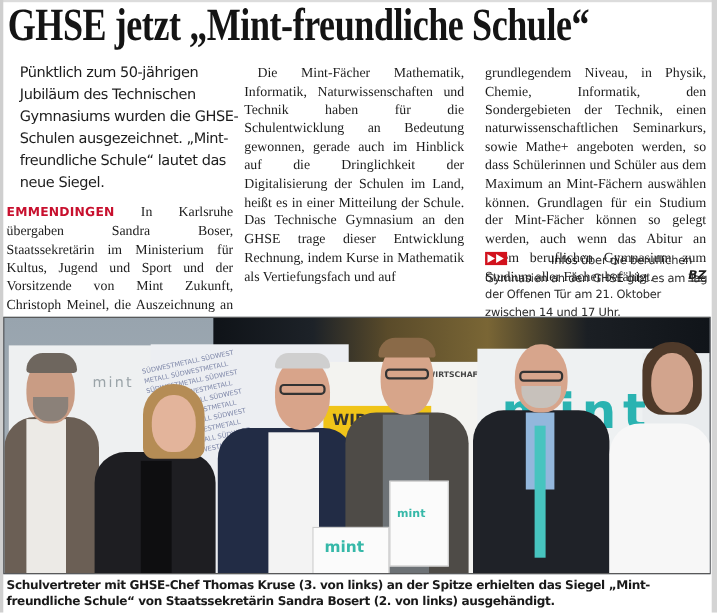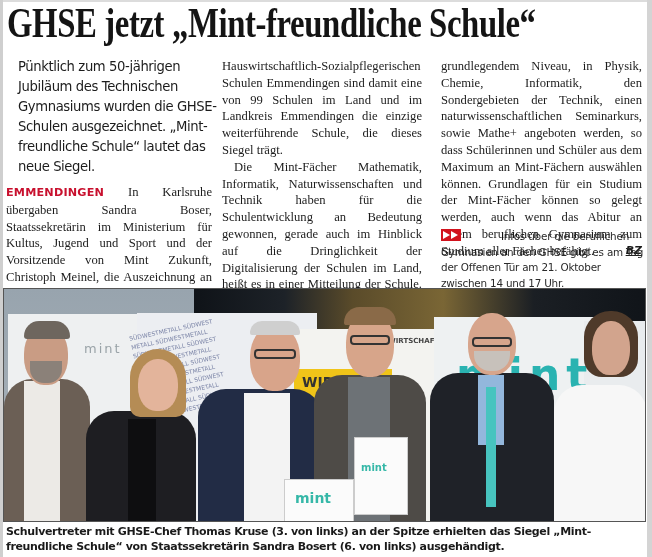--- a/index.html
+++ b/index.html
@@ -95,21 +95,20 @@
 
 <h1 class="headline">GHSE jetzt „Mint-freundliche Schule“</h1>
 
 <div class="lead">Pünktlich zum 50-jährigen Jubiläum des Technischen Gymnasiums wurden die GHSE-Schulen ausgezeichnet. „Mint-freundliche Schule“ lautet das neue Siegel.</div>
 
 <div class="col col1">
   <p><span class="dateline">EMMENDINGEN</span> <span>In Karlsruhe übergaben Sandra Boser, Staatssekretärin im Ministerium für Kultus, Jugend und Sport und der Vorsitzende von Mint Zukunft, Christoph Meinel, die Auszeichnung an Schulvertreter. Die Gewerblichen und</span></p>
 </div>
 
 <div class="col col2">
-  <p>Hauswirtschaftlich-Sozialpflegerischen Schulen Emmendingen sind damit eine von 99 Schulen im Land und im Landkreis Emmendingen die einzige weiterführende Schule, die dieses Siegel trägt.</p>
   <p class="indent">Die Mint-Fächer Mathematik, Informatik, Naturwissenschaften und Technik haben für die Schulentwicklung an Bedeutung gewonnen, gerade auch im Hinblick auf die Dringlichkeit der Digitalisierung der Schulen im Land, heißt es in einer Mitteilung der Schule. Das Technische Gymnasium an den GHSE trage dieser Entwicklung Rechnung, indem Kurse in Mathematik als Vertiefungsfach und auf</p>
 </div>
 
 <div class="col col3">
   <p><span>grundlegendem Niveau, in Physik, Chemie, Informatik, den Sondergebieten der Technik, einen naturwissenschaftlichen Seminarkurs, sowie Mathe+ angeboten werden, so dass Schülerinnen und Schüler aus dem Maximum an Mint-Fächern auswählen können. Grundlagen für ein Studium der Mint-Fächer können so gelegt werden, auch wenn das Abitur an einem beruflichen Gymnasium zum Studium aller Fächer befähigt.</span> <span class="sig">BZ</span></p>
 </div>
 
 <div class="infobox">
   <span class="arrows">
     <svg width="16" height="8" viewBox="0 0 16 8">
@@ -190,13 +189,13 @@
   </div>
 
   <div class="certificate" style="left:280px; top:190px; width:70px; height:44px;">
     <span class="cert-mint" style="left:10px; top:10px; font-size:14px;">mint</span>
   </div>
   <div class="certificate" style="left:350px; top:148px; width:54px; height:78px;">
     <span class="cert-mint" style="left:6px; top:24px; font-size:10px;">mint</span>
   </div>
 </div>
 
-<div class="caption">Schulvertreter mit GHSE-Chef Thomas Kruse (3. von links) an der Spitze erhielten das Siegel „Mint-freundliche Schule“ von Staatssekretärin Sandra Bosert (6. von links) ausgehändigt.</div>
+<div class="caption">Schulvertreter mit GHSE-Chef Thomas Kruse (3. von links) an der Spitze erhielten das Siegel „Mint-freundliche Schule“ von Staatssekretärin Sandra Bosert (2. von links) ausgehändigt.</div>
 
 </body></html>

